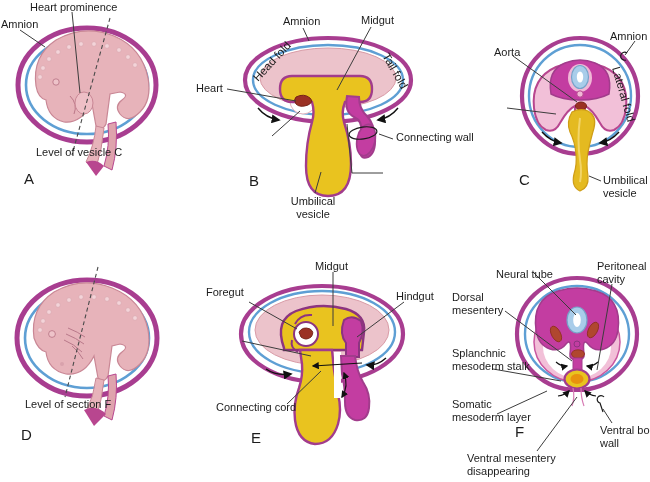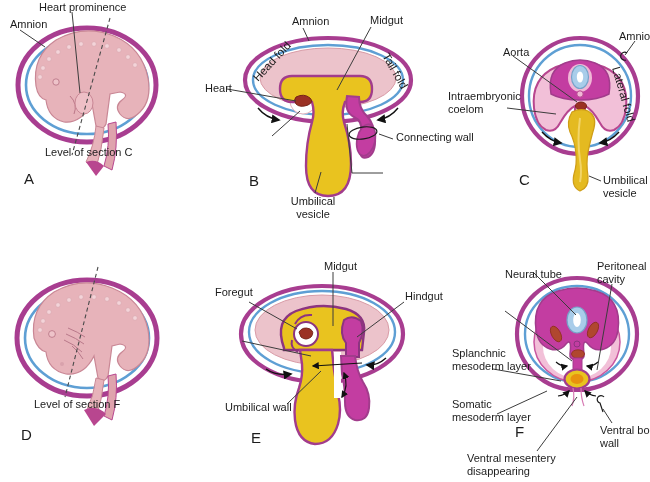--- a/index.html
+++ b/index.html
@@ -5,21 +5,21 @@
   html,body { margin:0; padding:0; background:#fff; }
   .stage {
     position:relative; width:650px; height:482px; background:#ffffff;
     font-family:"Liberation Sans", sans-serif; overflow:hidden;
   }
   .stage svg { position:absolute; left:0; top:0; }
   .lbl {
     position:absolute; font-size:11px; line-height:12.5px; color:#1c1c1c;
     white-space:normal;
   }
-  .one { white-space:nowrap;margin-left:9px; }
+  .one { white-space:nowrap; }
   .ctr { text-align:center; }
   .letter { position:absolute; font-size:15px; color:#1c1c1c; }
   .foldtxt { font-size:11.5px; fill:#1c1c1c; font-family:"Liberation Sans", sans-serif; }
   .ld { stroke:#3c3c3c; stroke-width:1; fill:none; }
   .dash { stroke:#4a4a4a; stroke-width:1.1; stroke-dasharray:4 3; fill:none; }
   .arrow { stroke:#111; stroke-width:1.4; fill:none; }
   .arrow-sm { stroke:#111; stroke-width:1.1; fill:none; }
 </style>
 </head>
 <body>
@@ -188,46 +188,46 @@
     <path class="ld" d="M 505 311 L 572 361"></path>
     <path class="ld" d="M 493 369 L 561 381"></path>
     <path class="ld" d="M 497 414 L 547 391"></path>
     <path class="ld" d="M 537 451 L 577 397"></path>
     <path class="ld" d="M 612 423 L 603 409"></path>
   </g>
 </svg>
 
 <div class="lbl one" style="left:30px;top:1px">Heart prominence</div>
 <div class="lbl one" style="left:1px;top:18px">Amnion</div>
-<div class="lbl one" style="left:36px;top:146px">Level of section C</div>
+<div class="lbl one" style="left:36px;top:146px">Level of vesicle C</div>
 <div class="letter" style="left:24px;top:170px">A</div>
 
 <div class="lbl one" style="left:283px;top:15px">Amnion</div>
 <div class="lbl one" style="left:361px;top:14px">Midgut</div>
 <div class="lbl one" style="left:196px;top:82px">Heart</div>
 <div class="lbl" style="left:396px;top:131px;width:82px">Connecting wall</div>
 <div class="lbl ctr" style="left:287px;top:195px;width:52px">Umbilical vesicle</div>
 <div class="letter" style="left:249px;top:172px">B</div>
 
 <div class="lbl one" style="left:494px;top:46px">Aorta</div>
 <div class="lbl one" style="left:610px;top:30px">Amnion</div>
-<div class="lbl" style="left:448px;top:90px;width:84px">Intraembryonic coelom</div>
 <div class="lbl" style="left:603px;top:174px;width:60px">Umbilical vesicle</div>
 <div class="letter" style="left:519px;top:171px">C</div>
 
 <div class="lbl one" style="left:25px;top:398px">Level of section F</div>
 <div class="letter" style="left:21px;top:426px">D</div>
 
 <div class="lbl one" style="left:315px;top:260px">Midgut</div>
 <div class="lbl one" style="left:206px;top:286px">Foregut</div>
 <div class="lbl one" style="left:396px;top:290px">Hindgut</div>
-<div class="lbl one" style="left:216px;top:401px">Umbilical wall</div>
+<div class="lbl one" style="left:216px;top:401px">Connecting cord</div>
 <div class="letter" style="left:251px;top:429px">E</div>
 
 <div class="lbl one" style="left:496px;top:268px">Neural tube</div>
 <div class="lbl" style="left:597px;top:260px;width:72px">Peritoneal cavity</div>
-<div class="lbl" style="left:452px;top:347px;width:80px">Splanchnic mesoderm layer</div>
+<div class="lbl" style="left:452px;top:291px;width:78px">Dorsal mesentery</div>
+<div class="lbl" style="left:452px;top:347px;width:80px">Splanchnic mesoderm stalk</div>
 <div class="lbl" style="left:452px;top:398px;width:80px">Somatic mesoderm layer</div>
 <div class="lbl" style="left:467px;top:452px;width:130px">Ventral mesentery disappearing</div>
 <div class="lbl" style="left:600px;top:424px;width:72px">Ventral body wall</div>
 <div class="letter" style="left:515px;top:423px">F</div>
 
 </div>
 
 </body></html>

